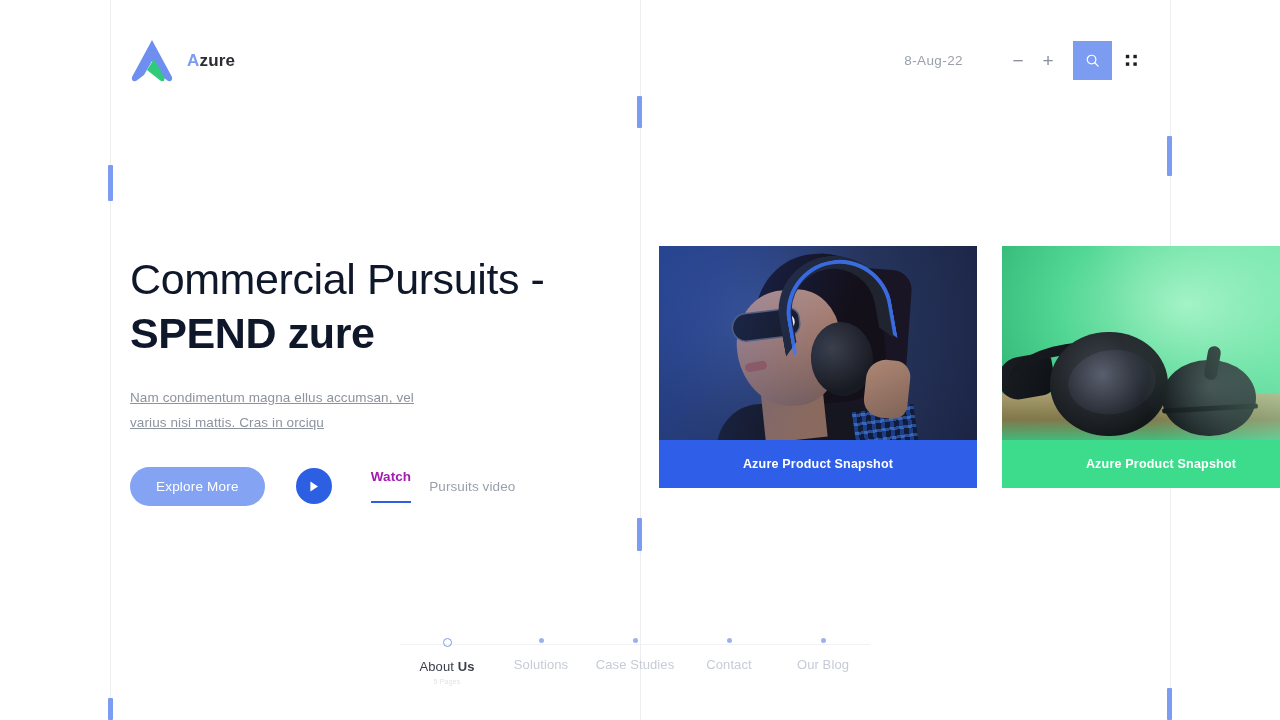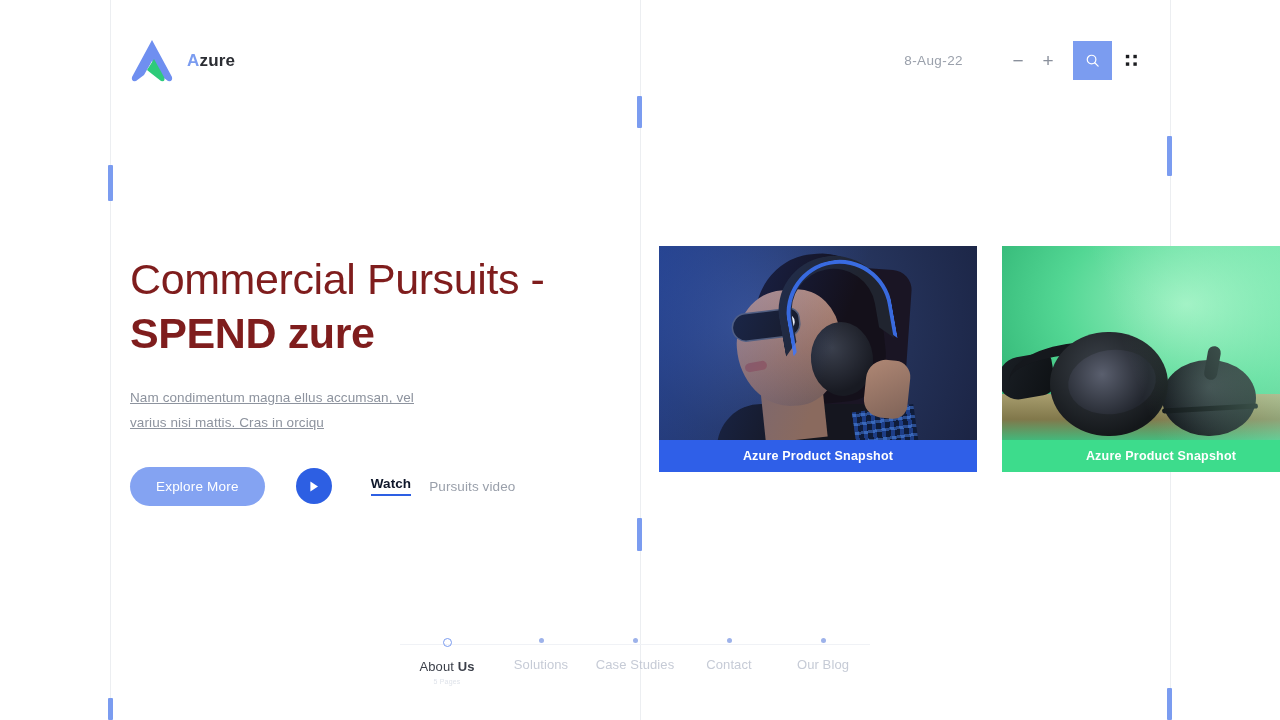--- a/index.html
+++ b/index.html
@@ -41,51 +41,51 @@
   .step-btn.plus { margin-right: 10px; }
   .icon-btn {
     width: 39px; height: 39px; display: flex; align-items: center; justify-content: center;
     border: 0; background: transparent;
   }
   .icon-btn.search { background: #7b9cf0; }
 
   
   .hero { position: absolute; left: 130px; top: 252px; width: 470px; }
   .hero h1 {
-    font-size: 43px; line-height: 1.26; color: #7f1d1d; letter-spacing: -.4px;
+    font-size: 43px; line-height: 1.26; color: #0f172a; letter-spacing: -.4px;
     font-weight: 300;
   }
   .hero h1 .bold { font-weight: 700; display: block; }
   .hero p {
     margin-top: 26px; font-size: 13.5px; line-height: 1.8; color: #8d939e; letter-spacing: .1px; text-decoration: underline;
   }
 
   .cta-row { margin-top: 32px; display: flex; align-items: center; }
   .btn-explore {
     height: 39px; padding: 0 26px; border-radius: 20px; border: 0;
     background: #84a3f2; color: #ffffff; font-size: 13.5px; letter-spacing: .2px;
     font-family: "Liberation Sans", sans-serif; display: flex; align-items: center;
   }
   .play-btn {
     width: 36px; height: 36px; border-radius: 50%; border: 0; background: #2d5fe3;
     margin-left: 31px; display: flex; align-items: center; justify-content: center;
   }
   .watch-link {
-    margin-left: 39px; font-size: 13.5px; font-weight: 700; color: #0f172a;
-    border-bottom: 2px solid #2d5fe3; padding-bottom: 3px; letter-spacing: .1px;
+    margin-left: 39px; font-size: 13.5px; font-weight: 700; color: #a21caf;
+    border-bottom: 2px solid #2d5fe3; padding-bottom: 17px; letter-spacing: .1px;
   }
   .discover-link { margin-left: 18px; font-size: 13.5px; color: #9aa0ab; letter-spacing: .1px; }
 
   
   .card { position: absolute; top: 246px; width: 318px; height: 242px; overflow: hidden; }
   .card.c1 { left: 659px; }
   .card.c2 { left: 1002px; }
   .card-img { position: relative; width: 100%; height: 194px; overflow: hidden; }
   .card-cap {
-    height: 32px; display: flex; align-items: center; justify-content: center;
+    height: 48px; display: flex; align-items: center; justify-content: center;
     font-size: 12.5px; font-weight: 700; color: #ffffff; letter-spacing: .2px;
   }
   .cap-blue  { background: #2f5fe8; }
   .cap-green { background: #3ddc8c; }
 
   
   .photo-blue { position: absolute; inset: 0; background:
       radial-gradient(circle at 30% 38%, #3a4f86 0%, #27365f 45%, #1b2444 100%); }
   .ph-hair { position: absolute; left: 96px; top: 8px; width: 128px; height: 150px;
       background: #14101a; border-radius: 62px 58px 40px 46px / 70px 66px 48px 54px;

